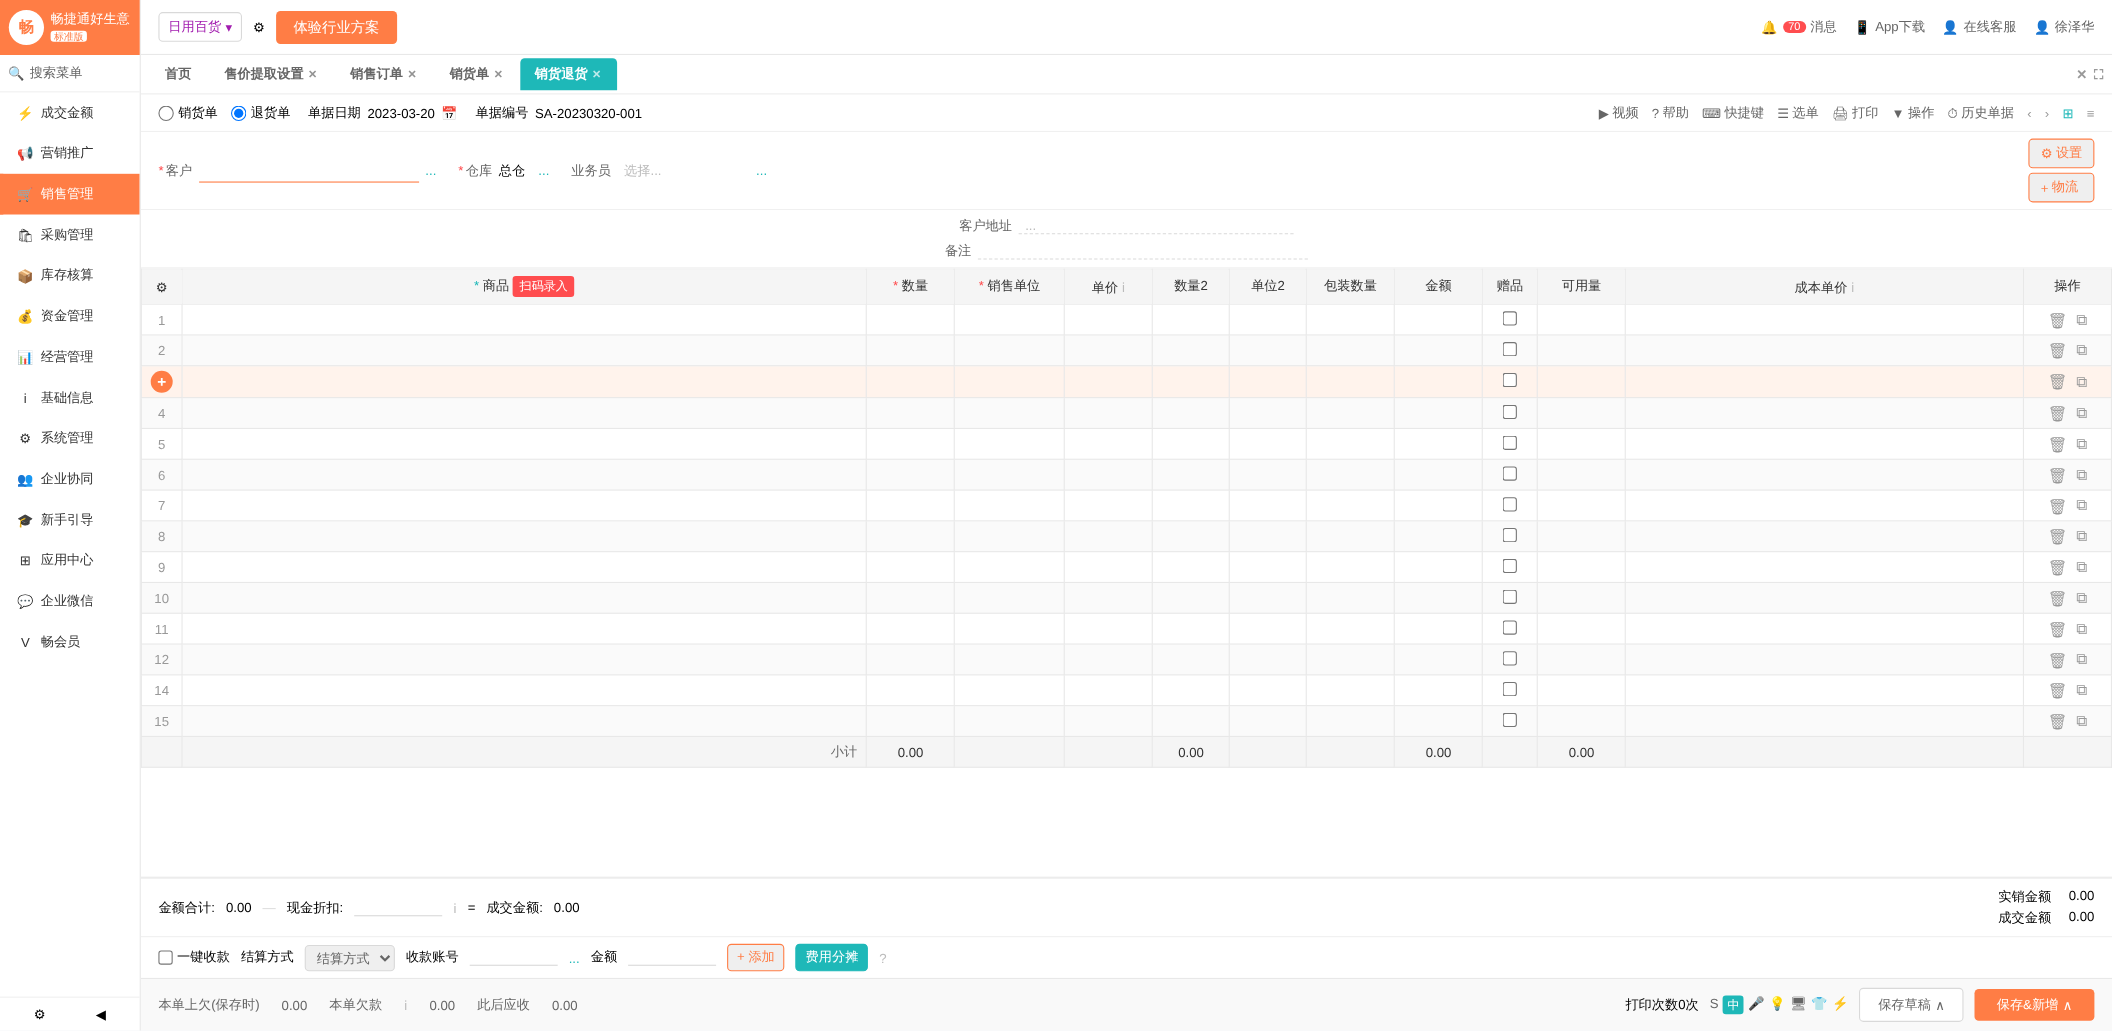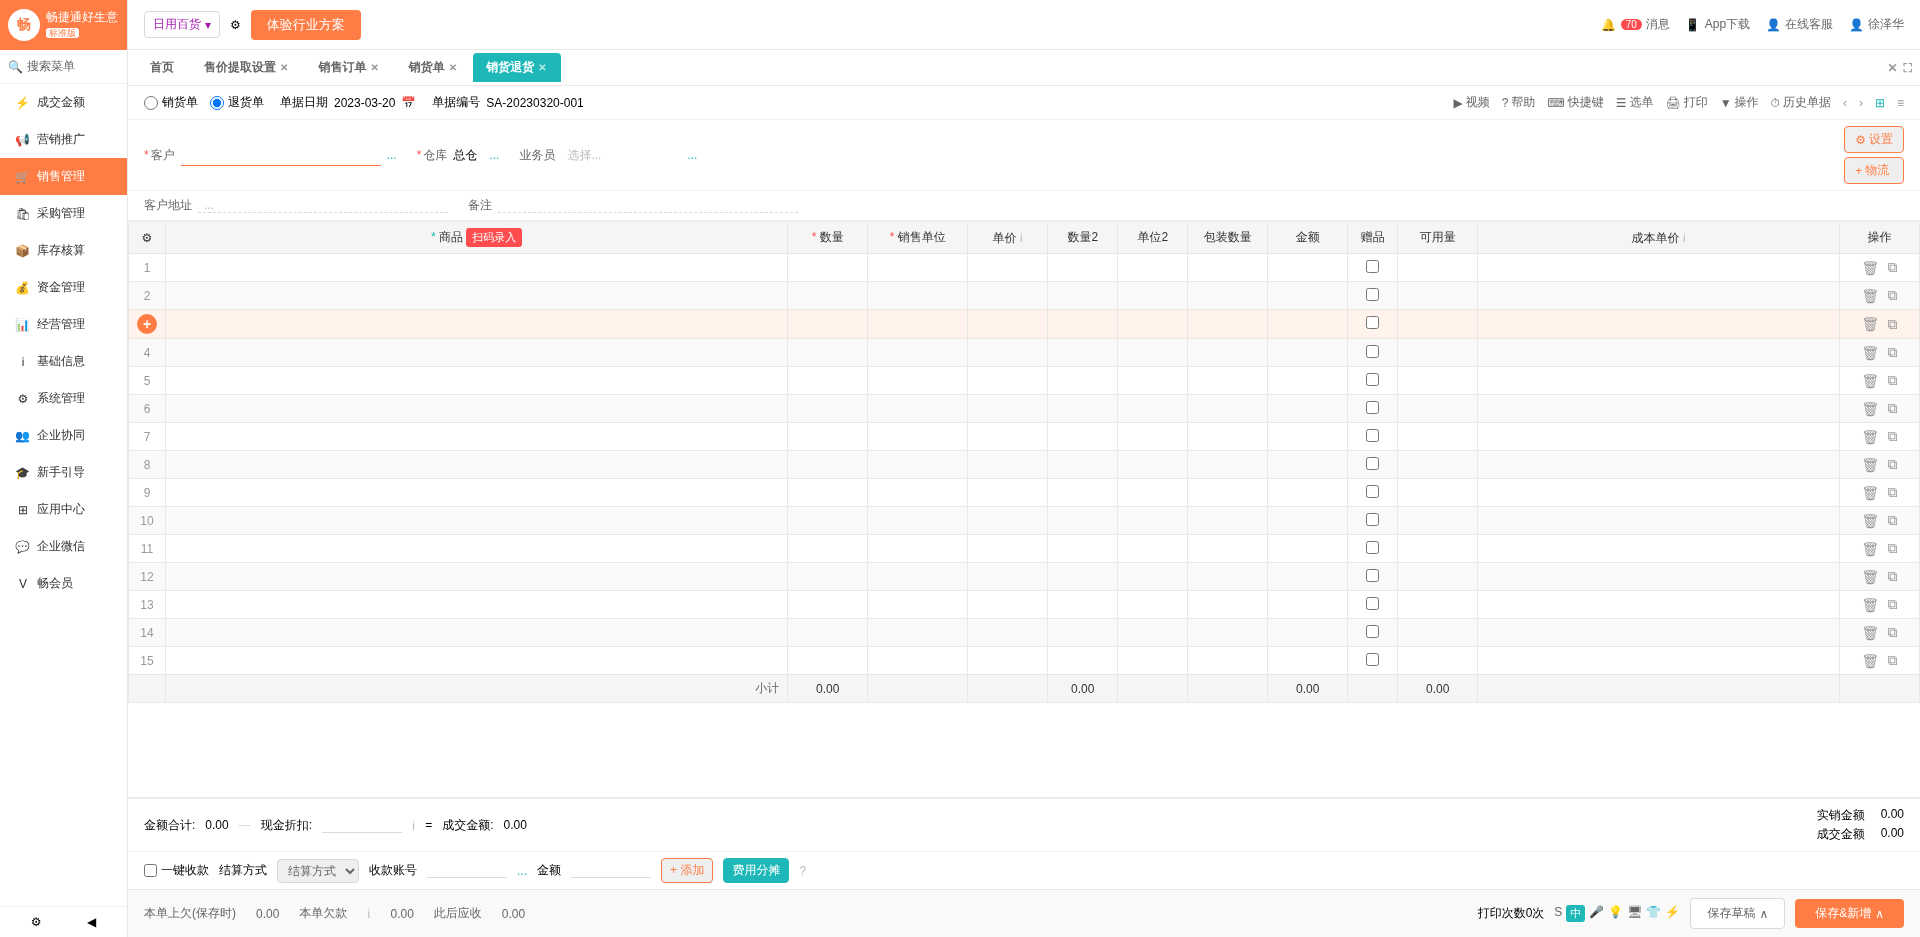--- a/index.html
+++ b/index.html
@@ -309,21 +309,21 @@
           <span>⚙</span>
           <span>设置</span>
         </button>
         <button class="side-btn">
           <span>+</span>
           <span>物流</span>
         </button>
       </div>
     </div>
 
-    <div style="display: flex; align-items: center; padding: 6px 16px; gap: 20px; border-bottom: 1px solid #f0f0f0; background: #fff;">
+    <div style="display: flex; align-items: center; padding: 6px 16px; gap: 6px; border-bottom: 1px solid #f0f0f0; background: #fff; flex-direction: column;">
       <div class="form-field">
         <label>客户地址</label>
         <span style="color: #bbb; min-width: 250px; padding: 0 6px; border-bottom: 1px dashed #d9d9d9;">...</span>
       </div>
       <div class="form-field">
         <label>备注</label>
         <input type="text" style="border-top: none; border-right: none; border-left: none; border-image: initial; border-bottom: 1px dashed rgb(217, 217, 217); min-width: 300px; outline: none;">
       </div>
     </div>
 
@@ -598,40 +598,20 @@
               <td></td>
               <td>
                 <div class="action-icons">
                   <span class="icon-btn">🗑</span>
                   <span class="icon-btn">⧉</span>
                 </div>
               </td>
             </tr>
           <tr>
               <td class="row-num">12</td>
-              <td></td>
-              <td></td>
-              <td></td>
-              <td></td>
-              <td></td>
-              <td></td>
-              <td></td>
-              <td></td>
-              <td class="checkbox-cell"><input type="checkbox" style=""></td>
-              <td></td>
-              <td></td>
-              <td>
-                <div class="action-icons">
-                  <span class="icon-btn">🗑</span>
-                  <span class="icon-btn">⧉</span>
-                </div>
-              </td>
-            </tr>
-          <tr>
-              <td class="row-num">13</td>
               <td></td>
               <td></td>
               <td></td>
               <td></td>
               <td></td>
               <td></td>
               <td></td>
               <td></td>
               <td class="checkbox-cell"><input type="checkbox" style=""></td>
               <td></td>

